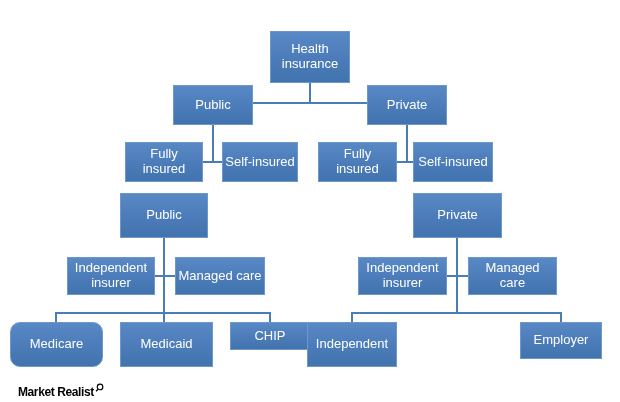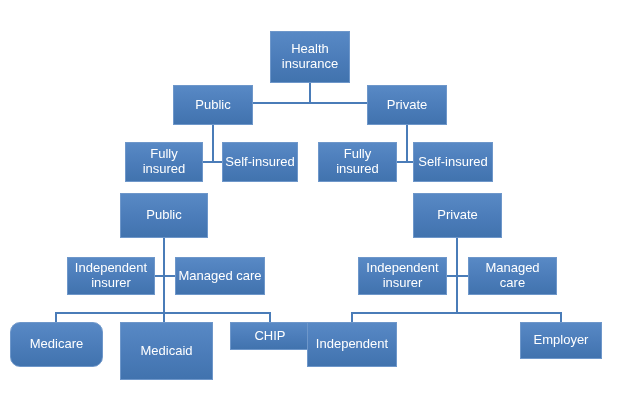--- a/index.html
+++ b/index.html
@@ -93,20 +93,26 @@
       <div class="node" style="left: 222px; top: 142px; width: 76px; height: 40px;">Self-insured</div>
       <div class="node" style="left: 318px; top: 142px; width: 79px; height: 40px;">Fully insured</div>
       <div class="node" style="left: 413px; top: 142px; width: 80px; height: 40px;">Self-insured</div>
       <div class="node" style="left: 120px; top: 193px; width: 88px; height: 45px;">Public</div>
       <div class="node" style="left: 413px; top: 193px; width: 89px; height: 45px;">Private</div>
       <div class="node" style="left: 67px; top: 257px; width: 88px; height: 38px;">Independent insurer</div>
       <div class="node" style="left: 175px; top: 257px; width: 90px; height: 38px;">Managed care</div>
       <div class="node" style="left: 358px; top: 257px; width: 89px; height: 38px;">Independent insurer</div>
       <div class="node" style="left: 468px; top: 257px; width: 89px; height: 38px;">Managed care</div>
       <div class="node" style="left: 10px; top: 322px; width: 93px; height: 45px; border-radius: 10px;">Medicare</div>
-      <div class="node" style="left: 120px; top: 322px; width: 93px; height: 58px;">Medicaid</div>
+      <div class="node" style="left: 120px; top: 322px; width: 93px; height: 45px;">Medicaid</div>
       <div class="node" style="left: 230px; top: 322px; width: 80px; height: 28px;">CHIP</div>
       <div class="node" style="left: 307px; top: 322px; width: 90px; height: 45px;">Independent</div>
       <div class="node" style="left: 520px; top: 322px; width: 82px; height: 37px;">Employer</div>
     </div>
 
+  <div class="logo">
+    <span>Market Realist</span><span class="mag"><svg width="9" height="9" viewBox="0 0 10 10">
+          <circle cx="5.6" cy="4.4" r="3.1" fill="none" stroke="#000" stroke-width="1.3"></circle>
+          <line x1="3.3" y1="6.9" x2="1.2" y2="9.1" stroke="#000" stroke-width="1.4"></line>
+        </svg></span>
+  </div>
 
 </div>
 
 </body></html>

